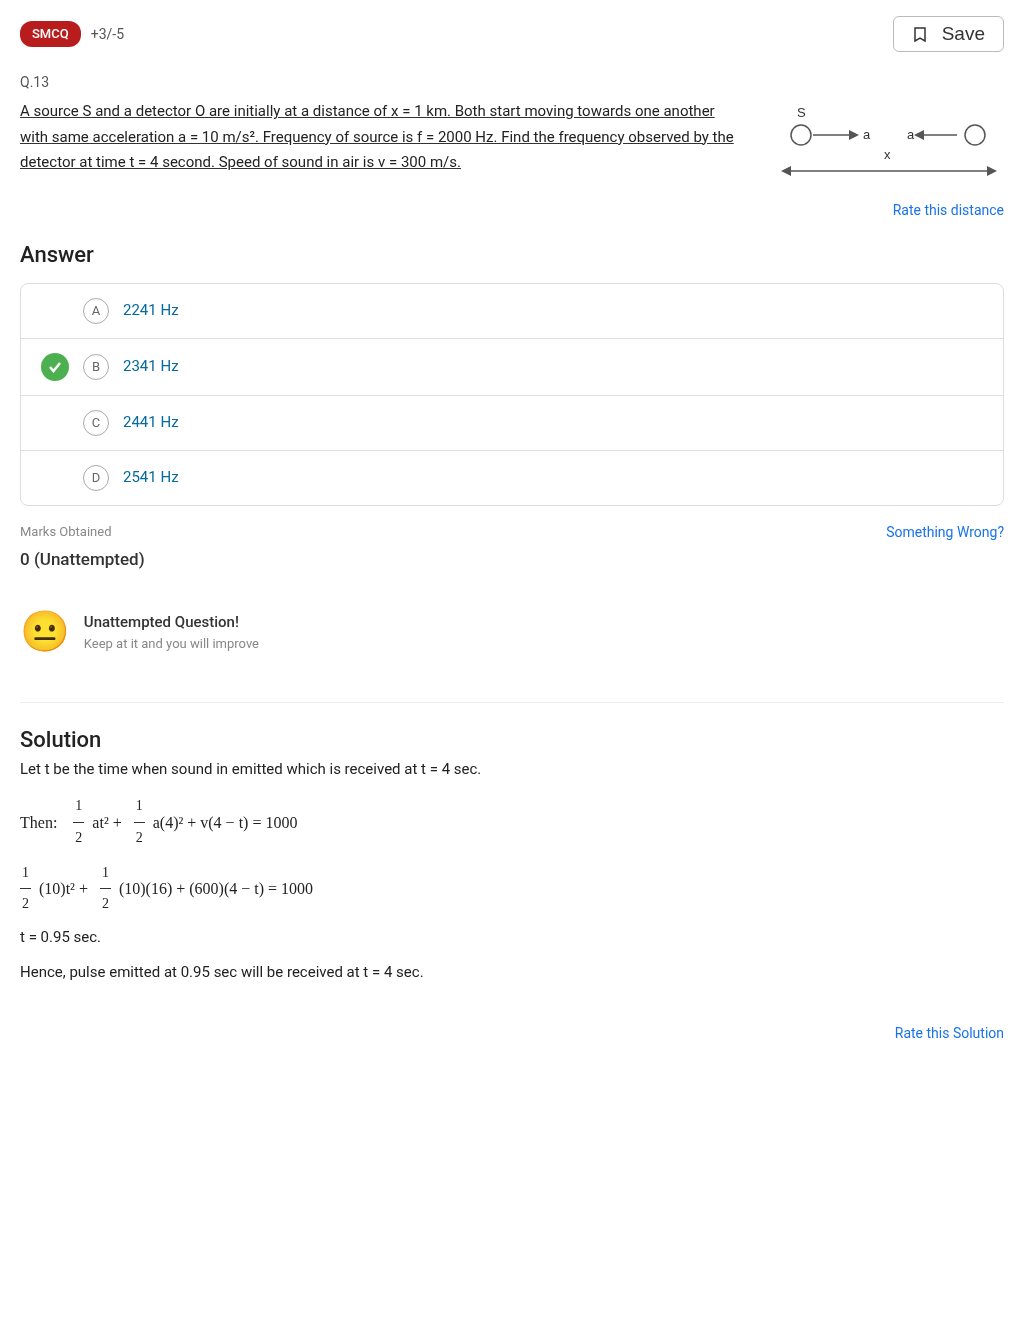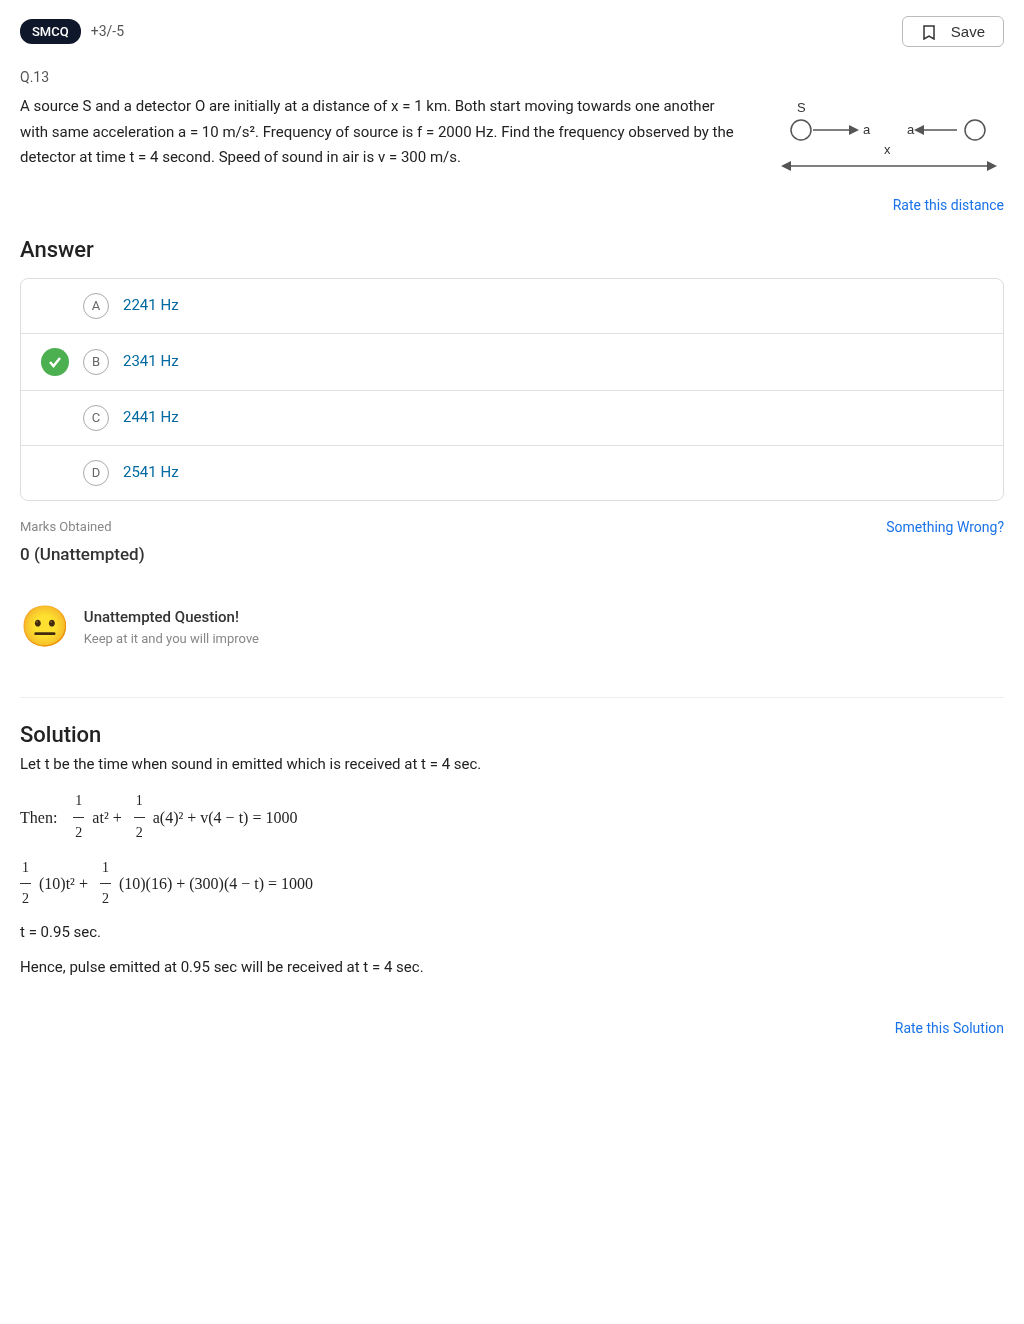--- a/index.html
+++ b/index.html
@@ -22,54 +22,55 @@
       align-items: center;
       justify-content: space-between;
       margin-bottom: 20px;
     }
     .header-left {
       display: flex;
       align-items: center;
       gap: 10px;
     }
     .smcq-badge {
-      background: #0f172a;
+      background: #b91c1c;
       color: #fff;
       border-radius: 12px;
       padding: 3px 12px;
       font-size: 13px;
       font-weight: 500;
     }
     .marking-scheme {
       font-size: 14px;
       color: #555;
     }
     .save-btn {
       display: flex;
       align-items: center;
       gap: 14px;
       border: 1.5px solid #bbb;
       border-radius: 6px;
       padding: 6px 18px;
       background: #fff;
       color: #333;
-      font-size: 15px;
+      font-size: 19px;
       cursor: pointer;
     }
     
     .question-num {
       font-size: 14px;
       color: #555;
       margin-bottom: 6px;
     }
     .question-body {
       display: flex;
       gap: 28px;
       align-items: flex-start;
       margin-bottom: 10px;
+      text-decoration: underline;
     }
     .question-text {
       flex: 1;
       font-size: 15px;
       line-height: 1.7;
       color: #222;
     }
     .question-diagram {
       flex-shrink: 0;
       width: 230px;
@@ -378,21 +379,21 @@
     <div class="solution-math math-line indented">
       <span class="fraction">
           <span class="num">1</span>
           <span class="den">2</span>
         </span>
       <span>(10)t² +&nbsp;</span>
       <span class="fraction">
           <span class="num">1</span>
           <span class="den">2</span>
         </span>
-      <span>(10)(16) + (300)(4 − t) = 1000</span>
+      <span>(10)(16) + (600)(4 − t) = 1000</span>
     </div>
 
     <p class="solution-text">t = 0.95 sec.</p>
     <p class="solution-text">Hence, pulse emitted at 0.95 sec will be received at t = 4 sec.</p>
 
     <div class="rate-solution">
       <a class="rate-link">Rate this Solution</a>
     </div>
   </div>
 </div>

